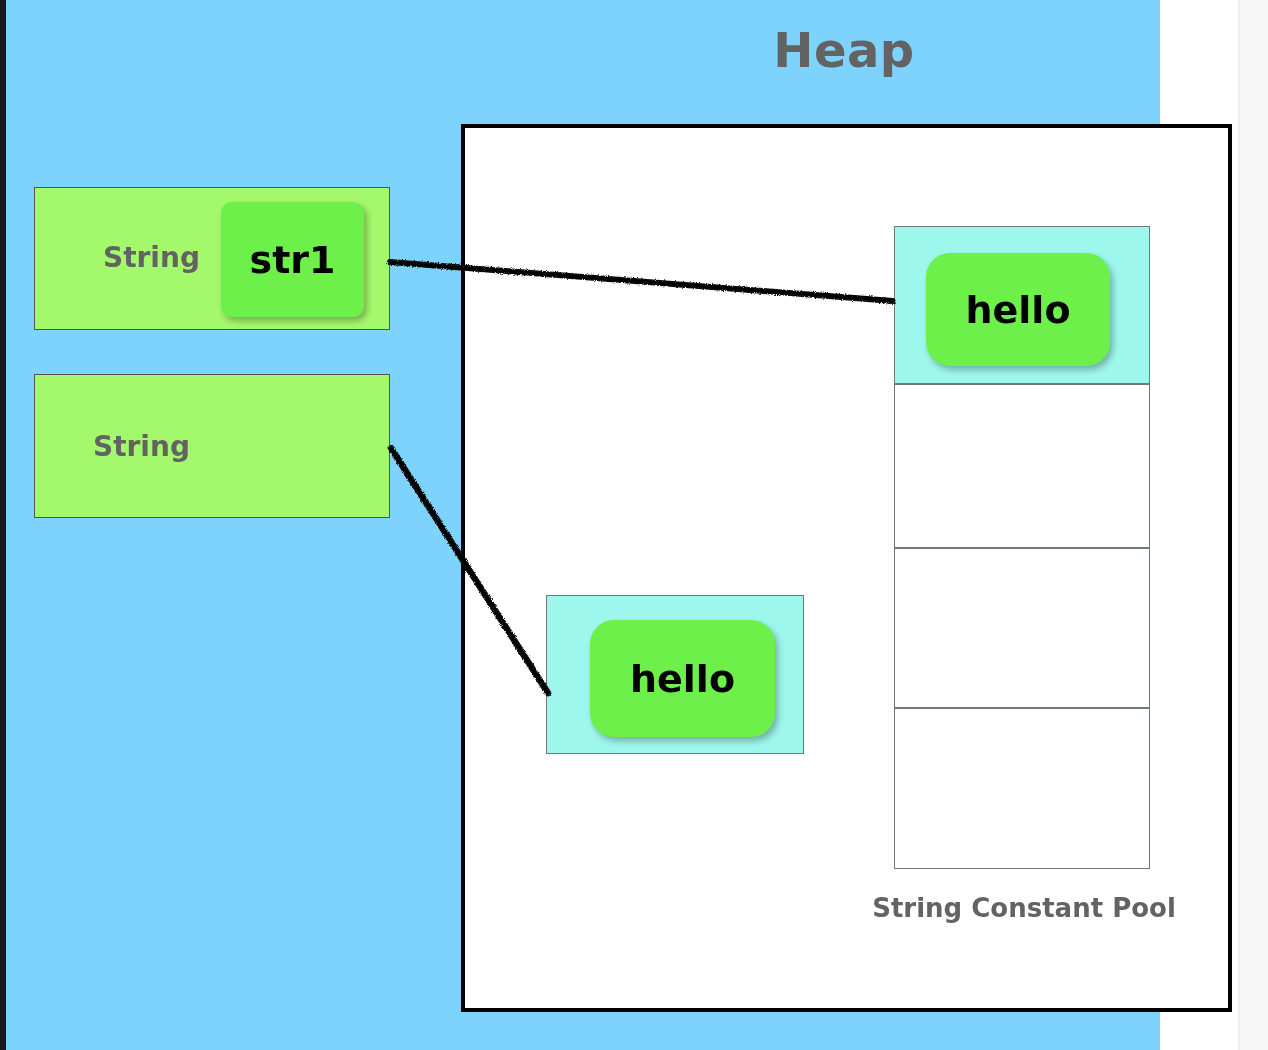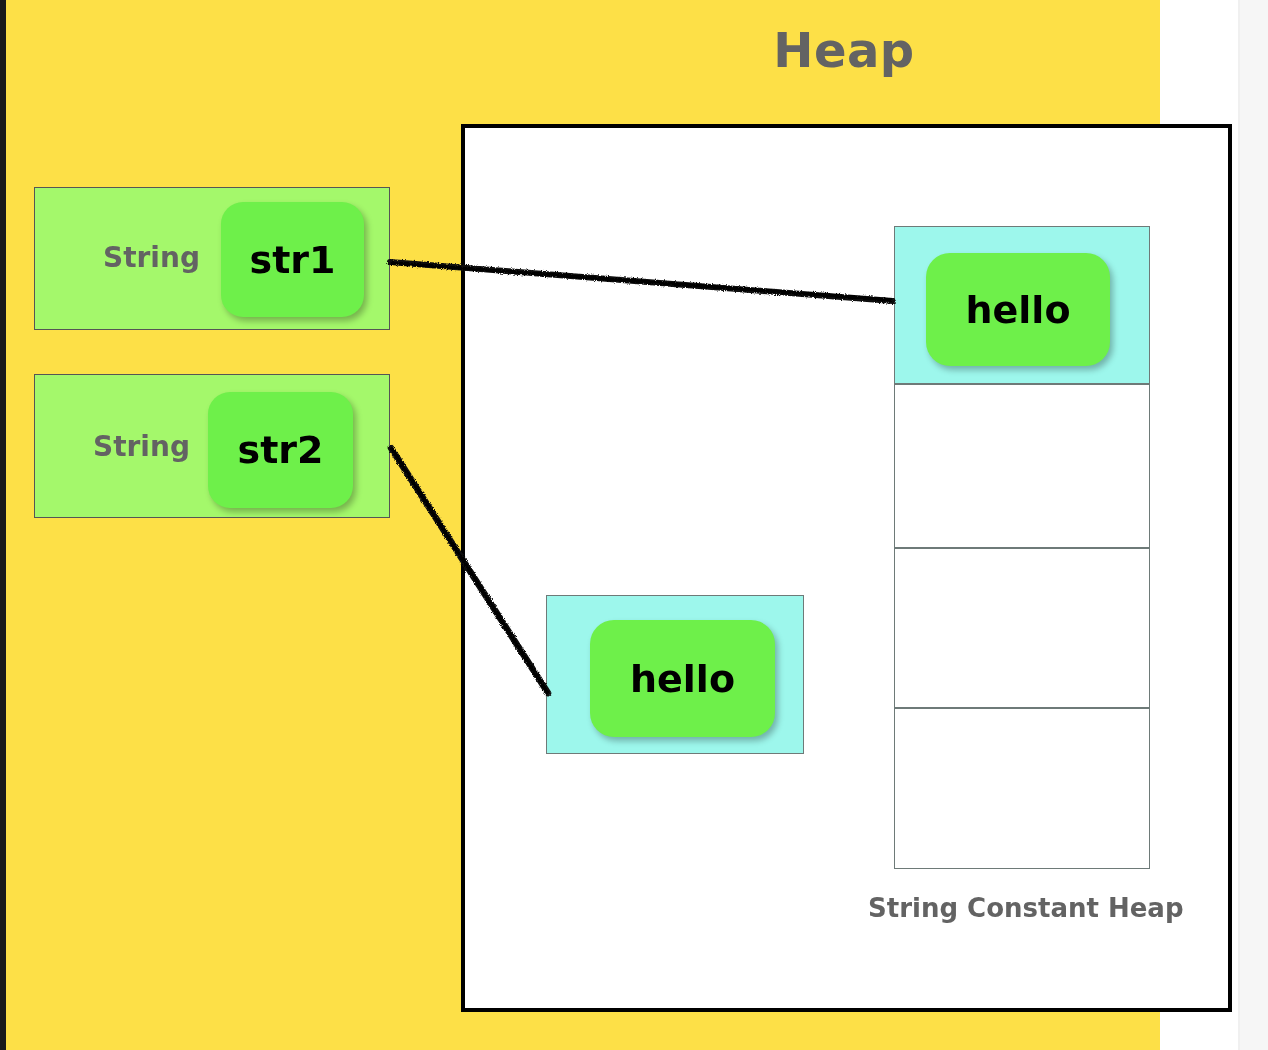--- a/index.html
+++ b/index.html
@@ -11,21 +11,21 @@
     width: 1268px;
     height: 1050px;
     font-family: "DejaVu Sans", "Liberation Sans", sans-serif;
     overflow: hidden;
   }
 
   #canvas {
     position: relative;
     width: 1160px;
     height: 1050px;
-    background: #fde047;
+    background: #7dd3fc;
   }
 
   
   .edge-left {
     position: absolute;
     left: 0; top: 0;
     width: 6px; height: 1050px;
     background: #1a1a1a;
   }
   .edge-right {
@@ -83,21 +83,21 @@
     color: #636363;
     white-space: nowrap;
   }
   .var-type-1 { left: 103px; top: 241px; }
   .var-type-2 { left: 93px; top: 430px; }
 
   
   .chip {
     position: absolute;
     background: #6ef04a;
-    border-radius: 22px;
+    border-radius: 11px;
     box-shadow: 3px 4px 6px rgba(0,0,0,0.28);
     display: flex;
     align-items: center;
     justify-content: center;
     font-size: 38px;
     font-weight: bold;
     color: #000000;
   }
   .chip-str1 { left: 221px; top: 202px; width: 143px; height: 115px; }
   .chip-str2 { left: 208px; top: 392px; width: 145px; height: 116px; }
@@ -165,30 +165,29 @@
   <div class="heap-title">Heap</div>
 
   <div class="heap-box"></div>
 
   <div class="var-box var-box-1"></div>
   <div class="var-type var-type-1">String</div>
   <div class="chip chip-str1">str1</div>
 
   <div class="var-box var-box-2"></div>
   <div class="var-type var-type-2">String</div>
-  <div class="chip chip-str2">str2</div>
 
   <div class="str-obj pool-cell-filled"></div>
   <div class="chip chip-hello-pool">hello</div>
 
   <div class="pool-cell pool-cell-2"></div>
   <div class="pool-cell pool-cell-3"></div>
   <div class="pool-cell pool-cell-4"></div>
 
-  <div class="pool-caption">String Constant Heap</div>
+  <div class="pool-caption">String Constant Pool</div>
 
   <div class="str-obj heap-str-obj"></div>
   <div class="chip chip-hello-heap">hello</div>
 
   <svg class="connectors" viewBox="0 0 1268 1050" xmlns="http://www.w3.org/2000/svg">
     <defs>
       <filter id="sketchy" x="-6%" y="-40%" width="112%" height="180%">
         <feTurbulence type="fractalNoise" baseFrequency="0.9" numOctaves="3" seed="7" result="noise"></feTurbulence>
         <feDisplacementMap in="SourceGraphic" in2="noise" scale="3.2" xChannelSelector="R" yChannelSelector="G"></feDisplacementMap>
       </filter>

